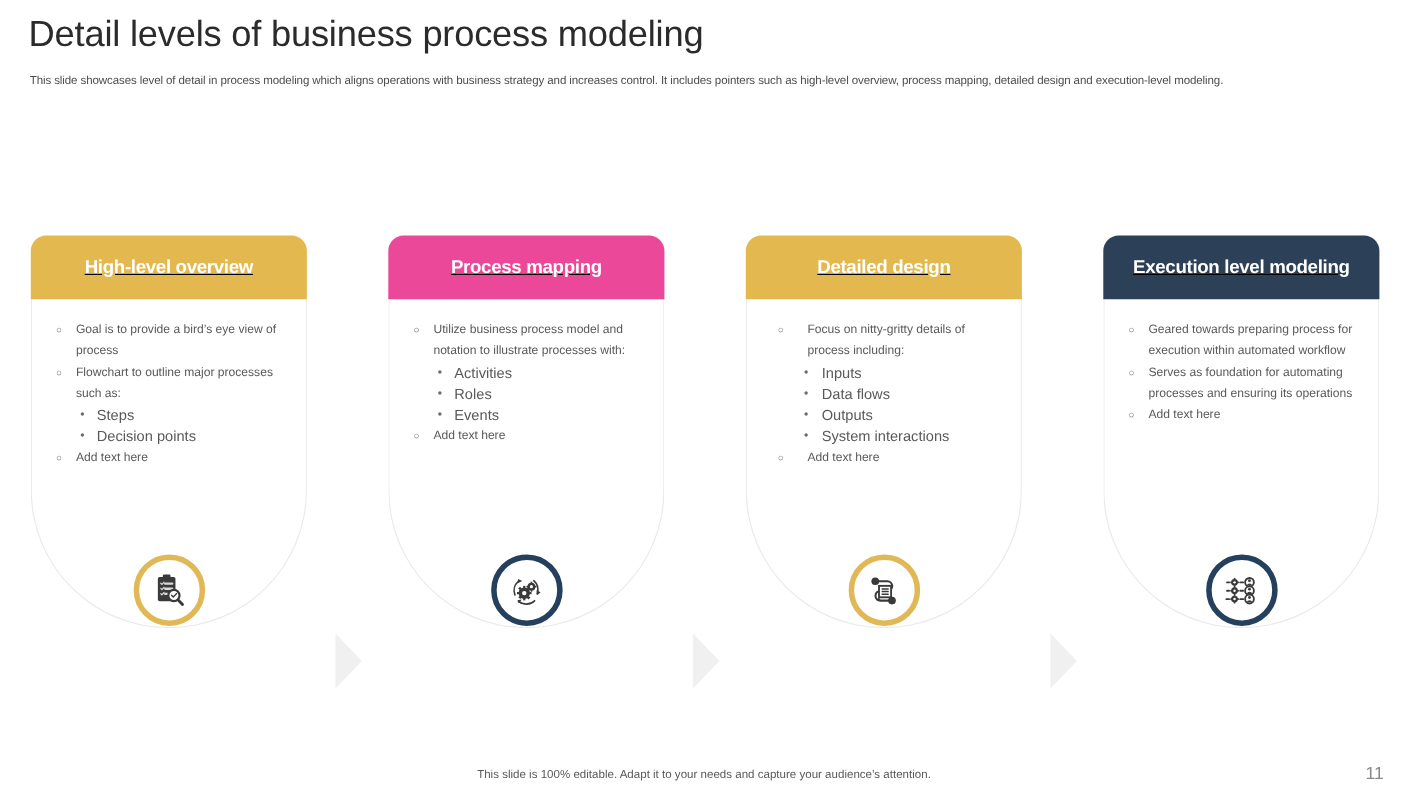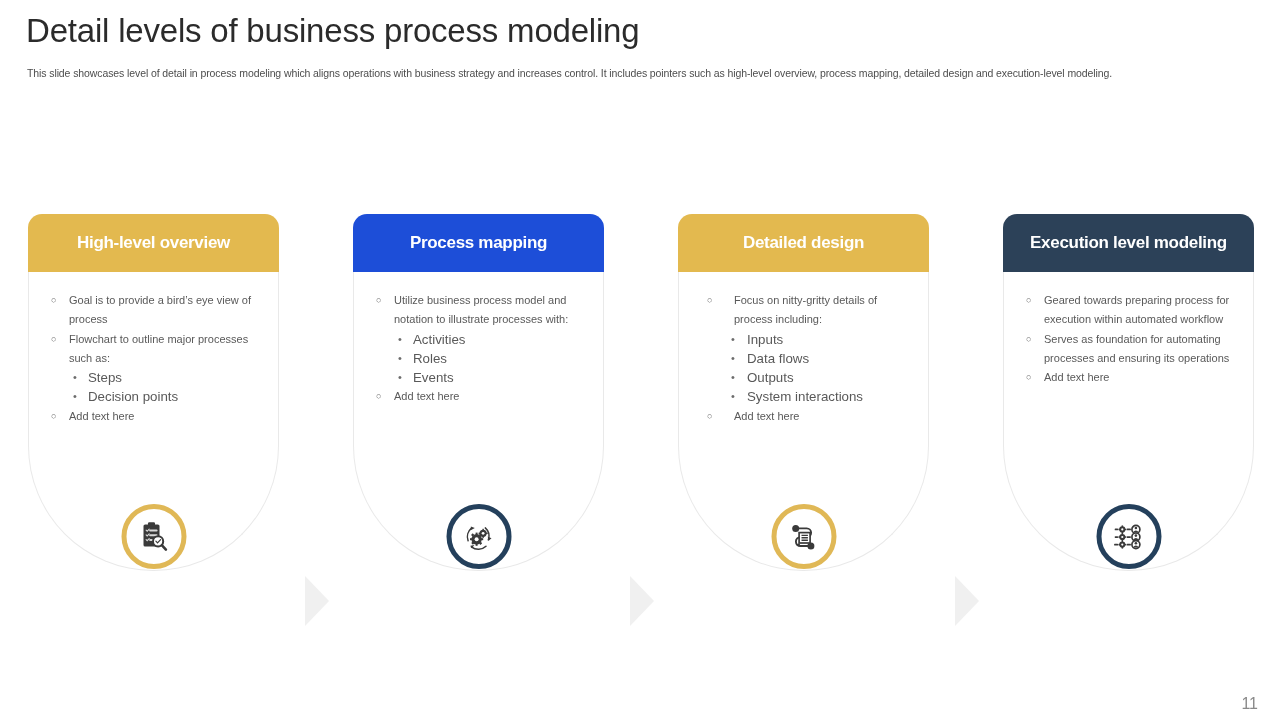--- a/index.html
+++ b/index.html
@@ -28,20 +28,21 @@
     position: absolute; left: 0; top: 214px; width: 1280px; height: 420px;
   }
   .card {
     position: absolute; top: 0; width: 251px;
   }
   .card-head {
     position: relative; height: 58px;
     border-radius: 14px 14px 0 0;
     display: flex; align-items: center; justify-content: center;
     z-index: 3;
+    text-decoration: underline;
   }
   .card-head-label {
     color: #ffffff; font-size: 17px; font-weight: bold;
     letter-spacing: -0.3px; white-space: nowrap;
   }
   .card-body {
     position: relative; margin-top: -1px;
     height: 300px;
     border: 1px solid #e9e9e9;
     border-top: none;
@@ -148,21 +149,21 @@
           <path d="M9.6 14.9l1.1 1.1 2.0-2.1" stroke="#d9d9d9" stroke-width="1.1" fill="none" stroke-linecap="round"></path>
           <path d="M9.6 19.6l1.1 1.1 2.0-2.1" stroke="#d9d9d9" stroke-width="1.1" fill="none" stroke-linecap="round"></path>
           <circle cx="21.6" cy="21.4" r="5.1" fill="#ffffff" stroke="#3a3a3a" stroke-width="2"></circle>
           <path d="M19.4 21.2l1.6 1.6 3.1-3.2" stroke="#3a3a3a" stroke-width="1.2" fill="none" stroke-linecap="round"></path>
           <line x1="25.3" y1="25.2" x2="29.4" y2="29.6" stroke="#3a3a3a" stroke-width="2.6" stroke-linecap="round"></line>
         </svg>
       </div>
     </div>
 
     <div class="card" id="card-1" style="left:353px;">
-      <div class="card-head" style="background:#1d4ed8;">
+      <div class="card-head" style="background:#ec4899;">
         <span class="card-head-label">Process mapping</span>
       </div>
       <div class="card-body">
         <ul class="bul">
           <li class="lvl1">Utilize business process model and notation to illustrate processes with:</li>
           <li class="lvl2">Activities</li>
           <li class="lvl2">Roles</li>
           <li class="lvl2">Events</li>
           <li class="lvl1">Add text here</li>
         </ul>
@@ -289,15 +290,16 @@
             <path d="M22.9 20.9a2.6 2.6 0 0 1 5.0 0z"></path>
             <circle cx="25.4" cy="24.2" r="1.3"></circle>
             <path d="M22.9 28.5a2.6 2.6 0 0 1 5.0 0z"></path>
           </g>
         </svg>
       </div>
     </div>
 
   </div>
 
+  <div class="footer-note">This slide is 100% editable. Adapt it to your needs and capture your audience’s attention.</div>
   <div class="page-number">11</div>
 
 </div>
 
 </body></html>

